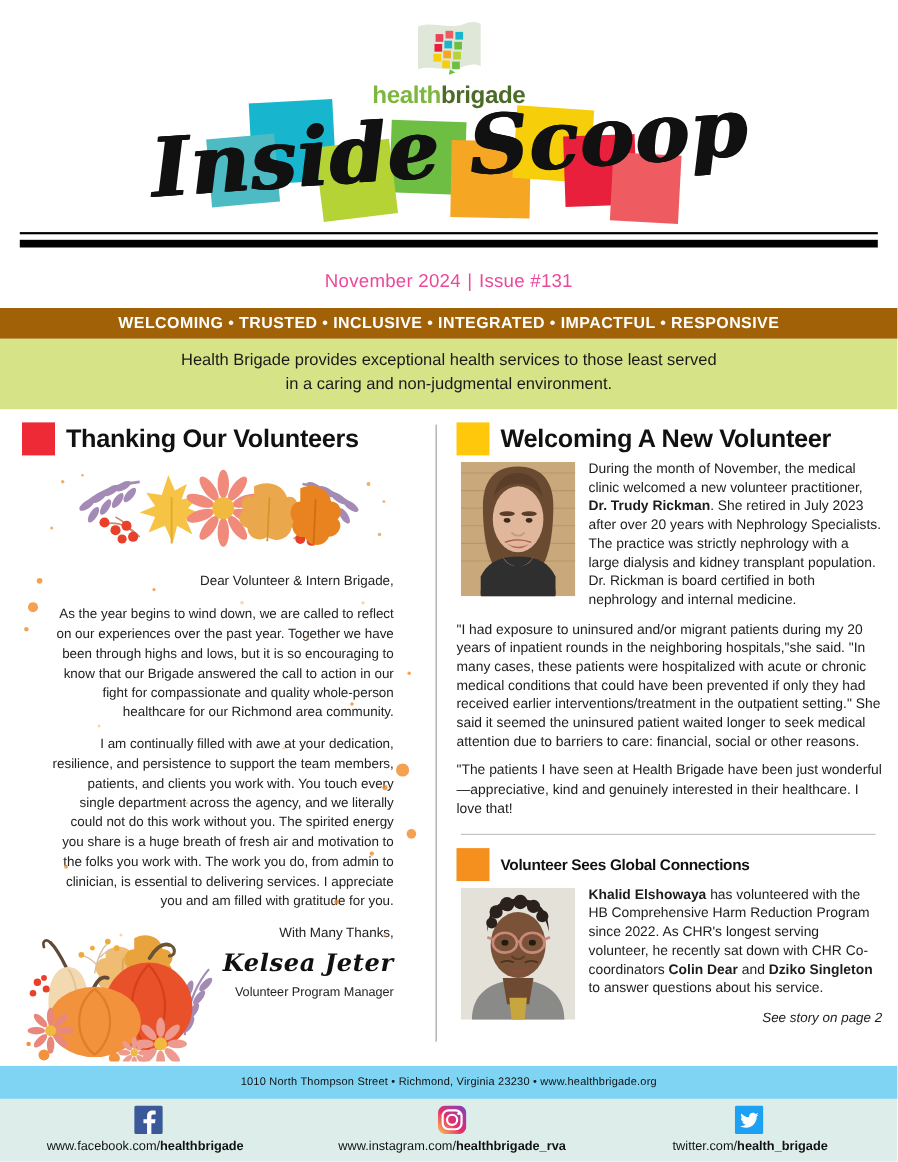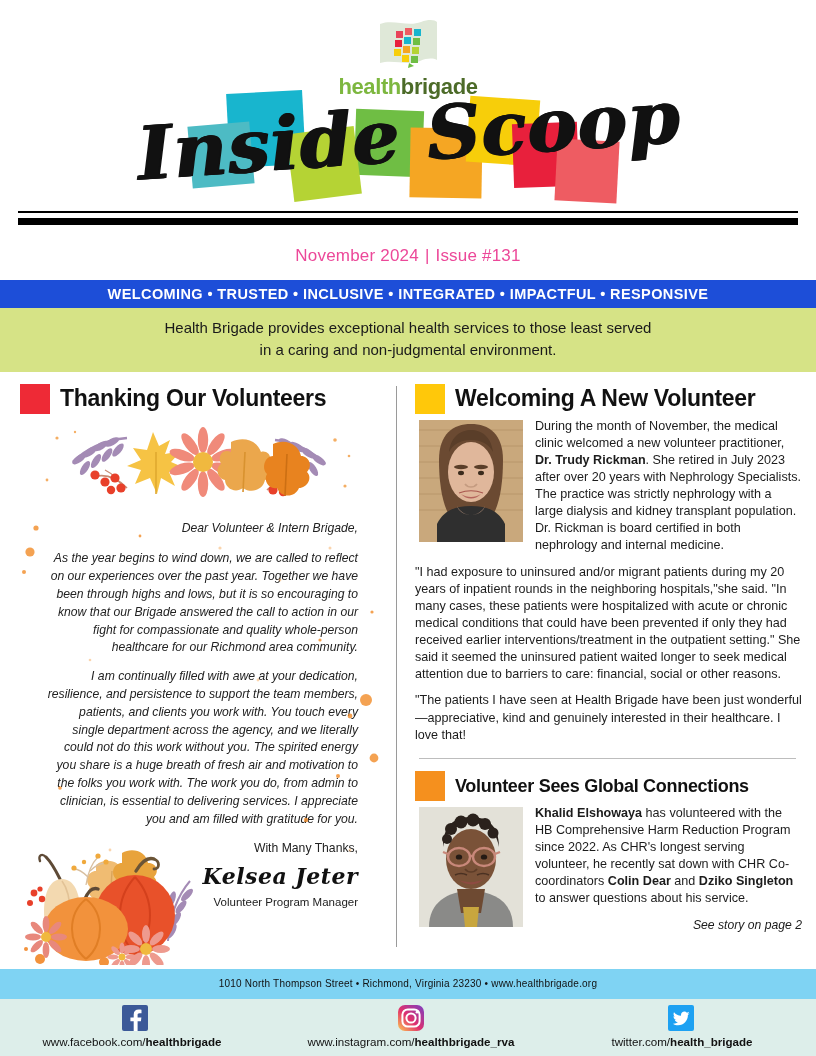--- a/index.html
+++ b/index.html
@@ -42,48 +42,48 @@
 
   
   .issue-line {
     margin-top: 34px; text-align:center;
     font-size: 17px; color:#ec4899; letter-spacing: .2px;
   }
   .issue-line .sep { padding: 0 6px; }
 
   
   .values-bar {
-    margin-top: 14px; height: 28px; background:#1d4ed8;
+    margin-top: 14px; height: 28px; background:#a16207;
     display:flex; align-items:center; justify-content:center;
     color:#fff; font-weight:700; font-size:14.5px; letter-spacing:.4px;
   }
   .mission-bar {
     background:#D6E386; padding: 9px 0 11px;
     text-align:center; color:#1a1a1a; font-size:15px; line-height:1.45;
   }
 
   
   .columns { display:flex; position:relative; height: 597px; }
   .col-left  { width: 396px; position:relative; padding: 12px 16px 0 20px; text-align: right; }
   .col-div   { width:1px; background:#9a9a9a; margin: 14px 0 22px; }
   .col-right { width: 419px; position:relative; padding: 12px 14px 0 18px; }
 
   .art-head { display:flex; align-items:center; gap:10px; margin-bottom: 4px; }
   .accent-box { width:30px; height:30px; flex:none; }
   .art-title {
     font-size: 23px; font-weight: 800; color:#111;
     letter-spacing:-.3px; line-height:1;
   }
-  .art-title.small { font-size: 18px; }
+  .art-title.small { font-size: 14px; }
 
   
   .wreath { width: 330px; height: 96px; display:block; margin: 2px auto 6px; }
 
   .letter { position:relative; font-size: 12.2px; line-height: 1.46; color:#222; padding: 0 22px 0 26px; }
-  .letter p { margin-bottom: 11px; font-style: italic; }
+  .letter p { margin-bottom: 11px; }
   .letter .salut { margin-bottom: 13px; }
   .sig-thanks { font-size:12.2px; color:#222; margin-top: 2px; }
   .sig-name {
     font-family:"DejaVu Serif", serif; font-style:italic; font-weight:700;
     font-size: 22px; color:#111; margin: 3px 0 2px; letter-spacing:.5px;
   }
   .sig-role { font-size: 11.5px; color:#222; }
 
   .speckles { position:absolute; inset:0; pointer-events:none; }
 

